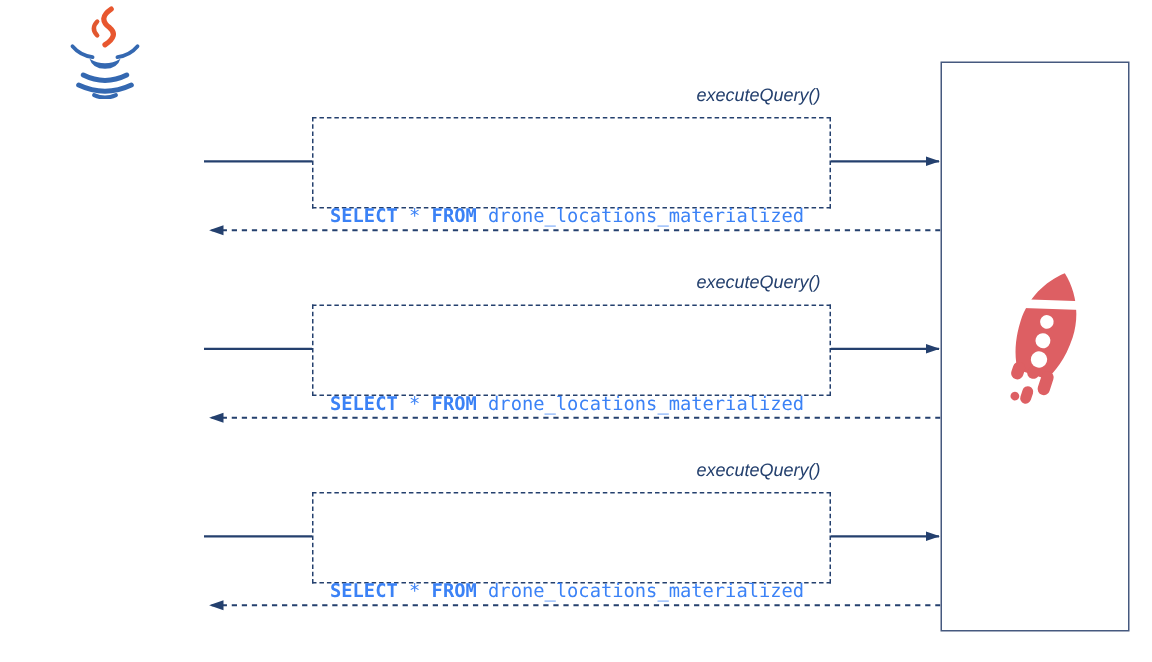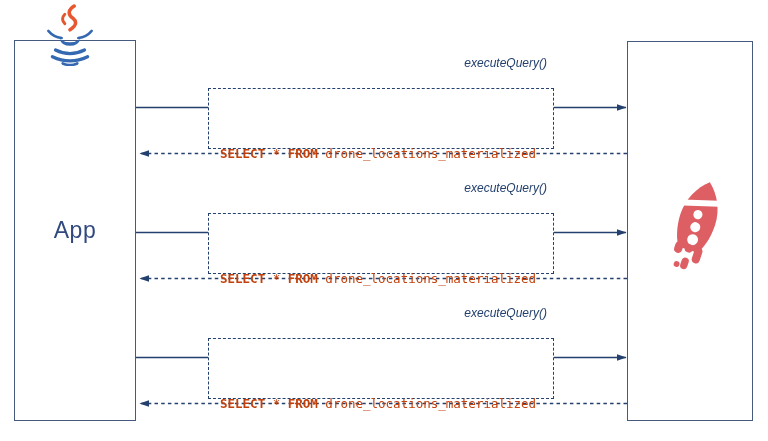--- a/index.html
+++ b/index.html
@@ -24,26 +24,26 @@
   #rocket    { position:absolute; left:664px; top:178px; width:62px; height:100px; z-index:2; }
   
   #arrows { position:absolute; left:0; top:0; z-index:1; }
   
   .ix-group { position:absolute; left:0; width:768px; height:110px; z-index:2; }
   .ix-label {
     position:absolute; left:208px; width:339px; top:1px; text-align:right;
     font-style:italic; font-size:12px; color:#24406e;
   }
   .sql-box {
-    position:absolute; left:208px; top:33px; width:346px; height:61px;
+    position:absolute; left:208px; top:23px; width:346px; height:61px;
     box-sizing:border-box; background:#ffffff;
     border:1.4px dashed #24406e;
     padding:5px 0 0 11px;
     font-family:"DejaVu Sans Mono", monospace;
-    font-size:12.5px; line-height:24px; color:#c2410c;
+    font-size:12.5px; line-height:24px; color:#3b82f6;
     white-space:pre;
   }
   .sql-line2 { margin-left:44px; }
   .kw { font-weight:bold; }
 </style>
 </head>
 <body>
 
 <div id="canvas">
 
@@ -54,23 +54,20 @@
       </marker>
     </defs>
     <line x1="136" y1="107.5" x2="626" y2="107.5" stroke="#24406e" stroke-width="1.5" marker-end="url(#ah)"></line>
     <line x1="627" y1="153.5" x2="140" y2="153.5" stroke="#24406e" stroke-width="1.4" stroke-dasharray="3.5 3.2" marker-end="url(#ah)"></line>
     <line x1="136" y1="232.5" x2="626" y2="232.5" stroke="#24406e" stroke-width="1.5" marker-end="url(#ah)"></line>
     <line x1="627" y1="278.5" x2="140" y2="278.5" stroke="#24406e" stroke-width="1.4" stroke-dasharray="3.5 3.2" marker-end="url(#ah)"></line>
     <line x1="136" y1="357.5" x2="626" y2="357.5" stroke="#24406e" stroke-width="1.5" marker-end="url(#ah)"></line>
     <line x1="627" y1="403.5" x2="140" y2="403.5" stroke="#24406e" stroke-width="1.4" stroke-dasharray="3.5 3.2" marker-end="url(#ah)"></line>
   </svg>
 
-  <div id="app-box" class="actor-box">
-    <span id="app-label">App</span>
-  </div>
 
   <svg id="java-logo" viewBox="0 0 48 60">
     <path d="M28 2 q-9 6 -1 12 q6 5 -3 11" stroke="#e8572f" stroke-width="3.4" fill="none" stroke-linecap="round"></path>
     <path d="M19 10 q-4.5 4.5 0 9" stroke="#e2572f" stroke-width="2.8" fill="none" stroke-linecap="round"></path>
     <path d="M3 26 q5 6 13 7" stroke="#3468b1" stroke-width="2.4" fill="none" stroke-linecap="round"></path>
     <path d="M45 26 q-5 6 -13 7" stroke="#3468b1" stroke-width="2.4" fill="none" stroke-linecap="round"></path>
     <path d="M14 34 q10 6 20 0 q-2 6.5 -10 6.5 q-8 0 -10 -6.5 z" fill="#3468b1"></path>
     <path d="M10 44.5 q14 7 28 0" stroke="#3468b1" stroke-width="3.2" fill="none" stroke-linecap="round"></path>
     <path d="M7 51 q17 8 34 0" stroke="#3468b1" stroke-width="3.2" fill="none" stroke-linecap="round"></path>
     <path d="M17 57.5 q7 3.2 14 0" stroke="#3468b1" stroke-width="2.6" fill="none" stroke-linecap="round"></path>

